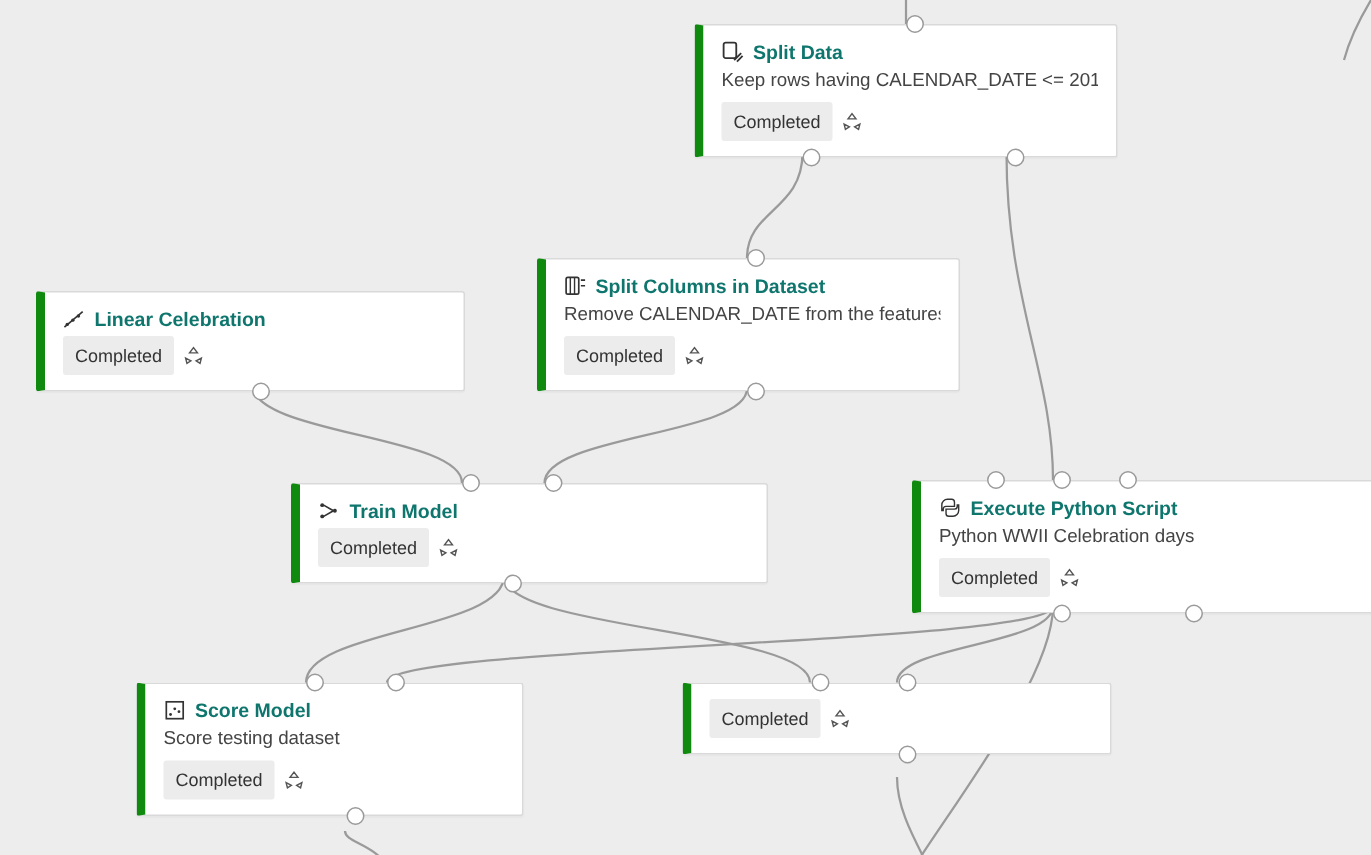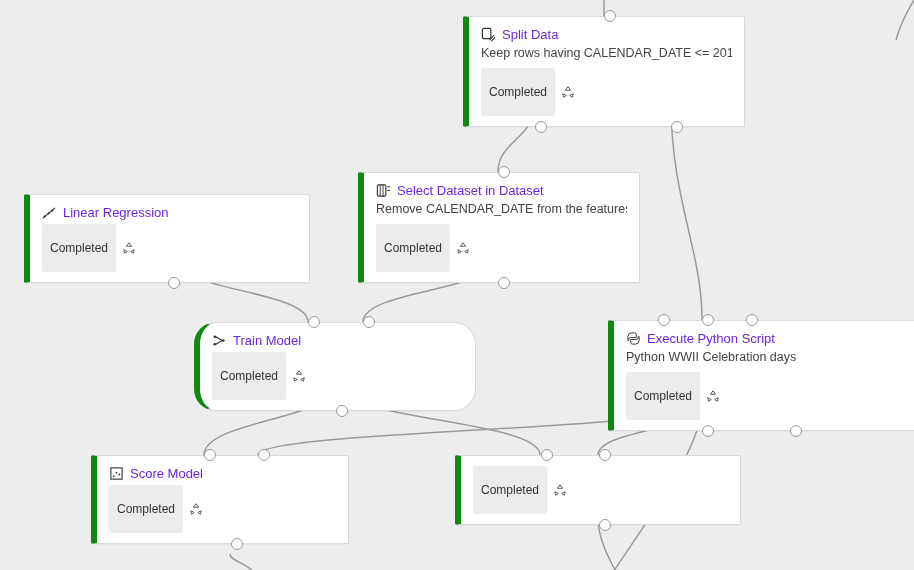--- a/index.html
+++ b/index.html
@@ -35,43 +35,43 @@
     box-sizing: border-box;
     padding: 10px 12px 10px 12px;
   }
   .node .title-row {
     display: flex;
     align-items: center;
     gap: 6px;
     margin-bottom: 4px;
   }
   .node .title {
-    font-weight: 400;
-    color: #6d28d9;
+    font-weight: 700;
+    color: #0f766e;
     font-size: 13px;
     white-space: nowrap;
   }
   .node .subtitle {
     font-size: 12.5px;
     color: #444;
     margin-bottom: 8px;
     white-space: nowrap;
     overflow: hidden;
     text-overflow: clip;
   }
   .status-row {
     display: flex;
     align-items: center;
     gap: 6px;
   }
   .status-badge {
     display: inline-block;
     background: #ececec;
     border-radius: 2px;
-    padding: 17px 8px;
+    padding: 6px 8px;
     font-size: 12px;
     color: #333;
   }
   .refresh-icon {
     display: inline-flex;
     color: #555;
   }
   .node-icon {
     display: inline-flex;
     color: #333;
@@ -152,21 +152,21 @@
   <div class="node" style="left:24px; top:194px; width:286px;">
     <div class="title-row">
       <span class="node-icon">
         <svg width="15" height="15" viewBox="0 0 16 16">
             <circle cx="3" cy="12" r="1.2" fill="currentColor"></circle>
             <circle cx="7" cy="9" r="1.2" fill="currentColor"></circle>
             <circle cx="11" cy="6" r="1.2" fill="currentColor"></circle>
             <path d="M1 14 L14 3" stroke="currentColor" stroke-width="1.2"></path>
           </svg>
       </span>
-      <span class="title">Linear Regression</span>
+      <span class="title">Linear Celebration</span>
     </div>
     <div class="status-row">
       <span class="status-badge">Completed</span>
       <span class="refresh-icon">
         <svg width="14" height="14" viewBox="0 0 16 16">
             <path d="M8 2 L5 6 H11 Z M3 14 L2 10 L6 12 Z M13 14 L10 12 L14 10 Z" fill="none" stroke="currentColor" stroke-width="1.1"></path>
           </svg>
       </span>
     </div>
     <div class="port" style="left:138px; bottom:-7px;"></div>
@@ -175,36 +175,36 @@
   <div class="node" style="left:358px; top:172px; width:282px;">
     <div class="title-row">
       <span class="node-icon">
         <svg width="15" height="15" viewBox="0 0 16 16">
             <rect x="1.5" y="2" width="9" height="12" rx="1.2" fill="none" stroke="currentColor" stroke-width="1.2"></rect>
             <line x1="4.5" y1="2" x2="4.5" y2="14" stroke="currentColor" stroke-width="1"></line>
             <line x1="7.5" y1="2" x2="7.5" y2="14" stroke="currentColor" stroke-width="1"></line>
             <path d="M12 4 L15 4 M12 8 L15 8" stroke="currentColor" stroke-width="1.2"></path>
           </svg>
       </span>
-      <span class="title">Select Dataset in Dataset</span>
+      <span class="title">Split Columns in Dataset</span>
     </div>
     <div class="subtitle">Remove CALENDAR_DATE from the features as</div>
     <div class="status-row">
       <span class="status-badge">Completed</span>
       <span class="refresh-icon">
         <svg width="14" height="14" viewBox="0 0 16 16">
             <path d="M8 2 L5 6 H11 Z M3 14 L2 10 L6 12 Z M13 14 L10 12 L14 10 Z" fill="none" stroke="currentColor" stroke-width="1.1"></path>
           </svg>
       </span>
     </div>
     <div class="port" style="left:134px; top:-7px;"></div>
     <div class="port" style="left:134px; bottom:-7px;"></div>
   </div>
 
-  <div class="node" style="left:194px; top:322px; width:282px;border-radius:22px;">
+  <div class="node" style="left:194px; top:322px; width:318px;">
     <div class="title-row">
       <span class="node-icon">
         <svg width="15" height="15" viewBox="0 0 16 16">
             <circle cx="3" cy="4" r="1.4" fill="currentColor"></circle>
             <circle cx="3" cy="12" r="1.4" fill="currentColor"></circle>
             <circle cx="12" cy="8" r="1.4" fill="currentColor"></circle>
             <path d="M4 4 L11 8 M4 12 L11 8" stroke="currentColor" stroke-width="1.2"></path>
           </svg>
       </span>
       <span class="title">Train Model</span>
@@ -252,20 +252,21 @@
       <span class="node-icon">
         <svg width="15" height="15" viewBox="0 0 16 16">
             <rect x="2" y="2" width="12" height="12" fill="none" stroke="currentColor" stroke-width="1.2"></rect>
             <circle cx="5" cy="11" r="1" fill="currentColor"></circle>
             <circle cx="8" cy="7" r="1" fill="currentColor"></circle>
             <circle cx="11" cy="9" r="1" fill="currentColor"></circle>
           </svg>
       </span>
       <span class="title">Score Model</span>
     </div>
+    <div class="subtitle">Score testing dataset</div>
     <div class="status-row">
       <span class="status-badge">Completed</span>
       <span class="refresh-icon">
         <svg width="14" height="14" viewBox="0 0 16 16">
             <path d="M8 2 L5 6 H11 Z M3 14 L2 10 L6 12 Z M13 14 L10 12 L14 10 Z" fill="none" stroke="currentColor" stroke-width="1.1"></path>
           </svg>
       </span>
     </div>
     <div class="port" style="left:107px; top:-7px;"></div>
     <div class="port" style="left:161px; top:-7px;"></div>

